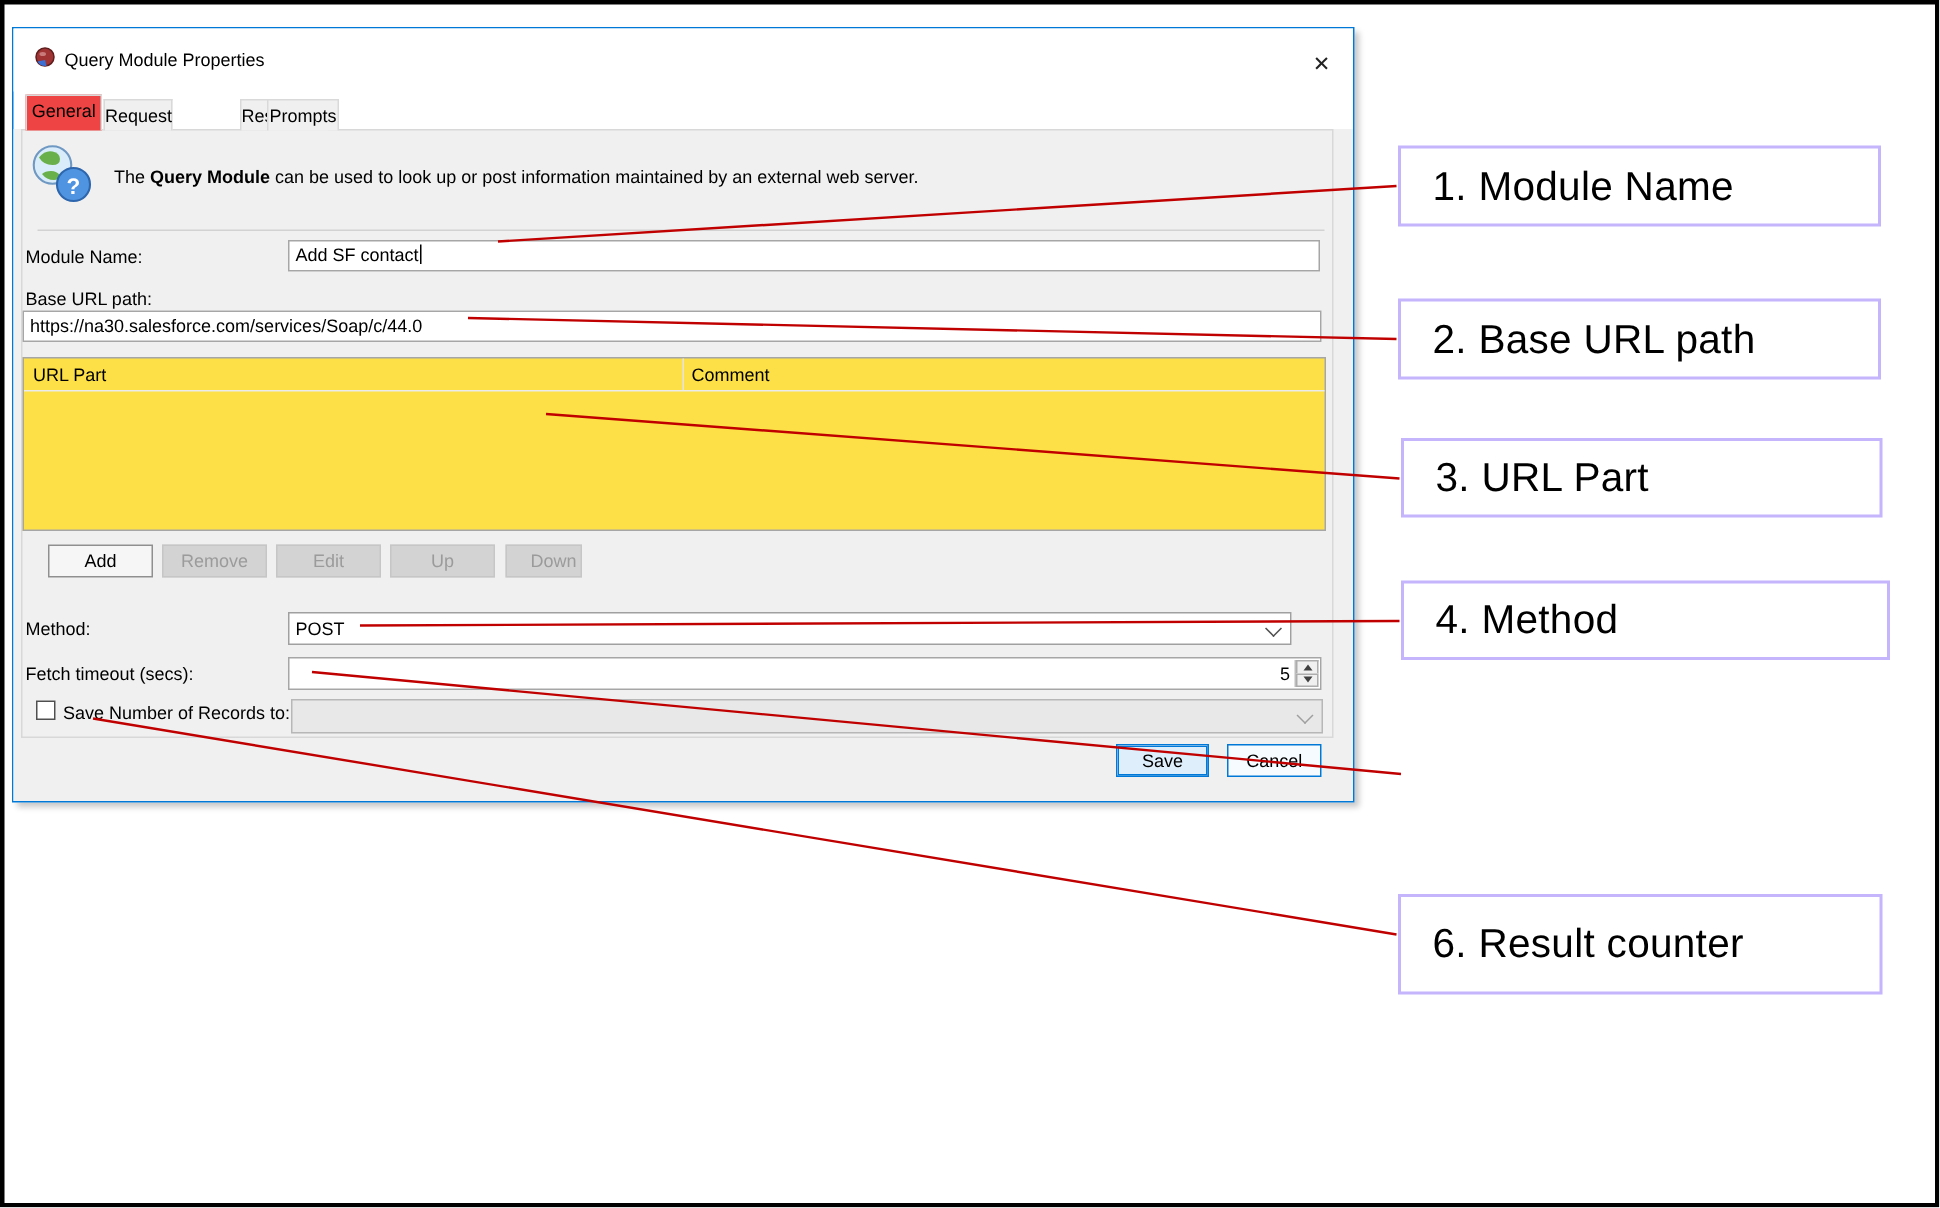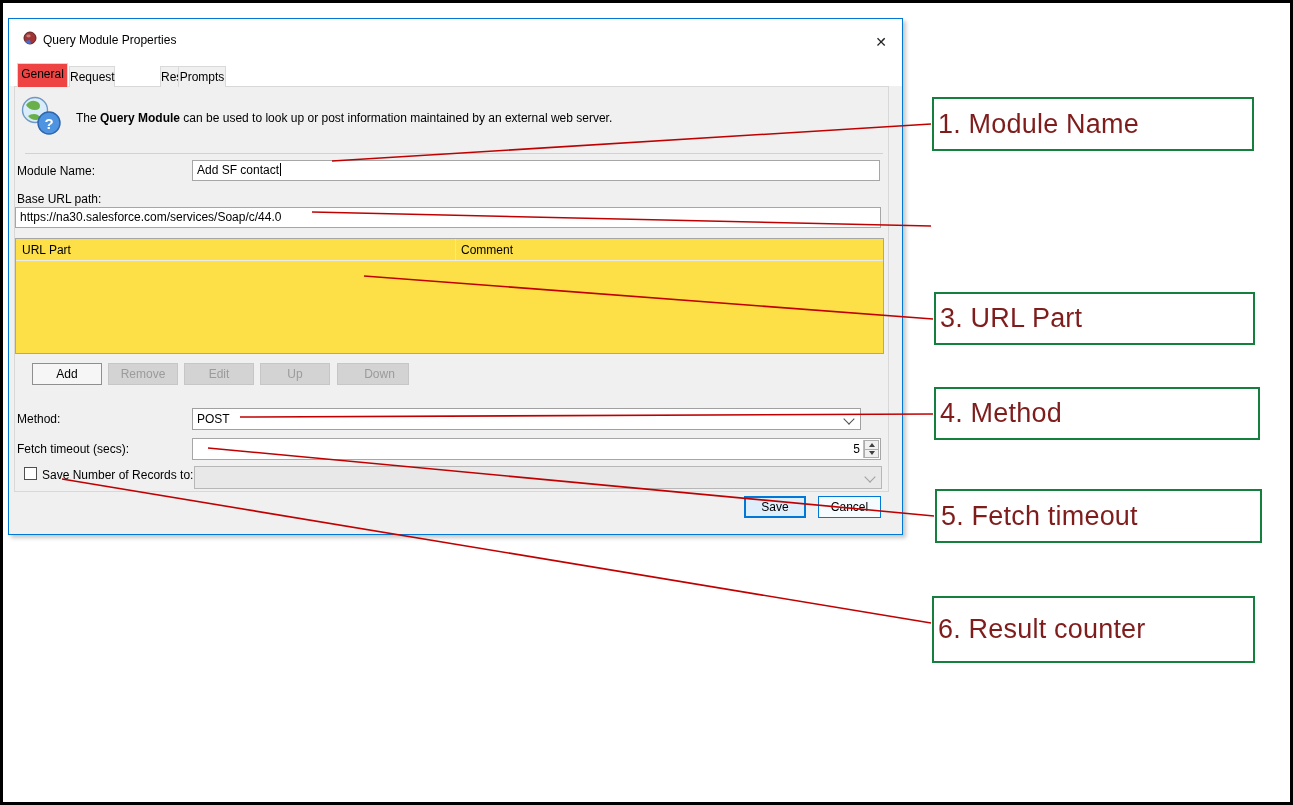--- a/index.html
+++ b/index.html
@@ -94,23 +94,23 @@
 
   .footer-btn{
     position:absolute;height:22px;box-sizing:border-box;font-size:12px;
     display:flex;align-items:center;justify-content:center;border:1px solid #0078d7;
   }
   .footer-btn.default{background:#dfeefb;box-shadow:inset 0 0 0 1px #0078d7;}
   .footer-btn.plain{background:#f6fbff;}
 
   
   .callout{
-    position:absolute;background:#fff;border:2px solid #15803d;box-sizing:border-box;
-    display:flex;align-items:center;padding-left:4px;
-    font-size:27px;color:#7f1d1d;z-index:20;letter-spacing:.2px;
+    position:absolute;background:#fff;border:2px solid #c4b5fd;box-sizing:border-box;
+    display:flex;align-items:center;padding-left:21px;
+    font-size:27px;color:#000000;z-index:20;letter-spacing:.2px;
   }
   .overlay{position:absolute;left:0;top:0;z-index:15;pointer-events:none;}
 </style>
 </head>
 <body>
 
 <div id="canvas">
 
   <div class="dialog">
 
@@ -162,21 +162,21 @@
           <span class="grid-h" style="left:6px;">URL Part</span>
           <span class="grid-h" style="left:445px;">Comment</span>
           <div class="grid-col-divider"></div>
         </div>
       </div>
 
       <div class="btn enabled" style="left:17px;top:276px;width:70px;">Add</div>
       <div class="btn disabled" style="left:93px;top:276px;width:70px;">Remove</div>
       <div class="btn disabled" style="left:169px;top:276px;width:70px;">Edit</div>
       <div class="btn disabled" style="left:245px;top:276px;width:70px;">Up</div>
-      <div class="btn disabled" style="left:322px;top:276px;width:72px;padding-left:13px;">Down</div>
+      <div class="btn disabled" style="left:322px;top:276px;width:51px;padding-left:13px;">Down</div>
 
       <span class="lbl" style="left:2px;top:325px;">Method:</span>
       <div class="combo" style="left:177px;top:321px;width:669px;height:22px;">
         <span>POST</span>
         <span class="chev"></span>
       </div>
 
       <span class="lbl" style="left:2px;top:355px;">Fetch timeout (secs):</span>
       <div class="spinbox" style="left:177px;top:351px;width:689px;height:22px;">
         <span class="spin-value">5</span>
@@ -196,23 +196,23 @@
         <span></span>
         <span class="chev"></span>
       </div>
     </div>
 
     <div class="footer-btn default" style="left:735px;top:477px;width:62px;">Save</div>
     <div class="footer-btn plain" style="left:809px;top:477px;width:63px;">Cancel</div>
   </div>
 
   <div class="callout" style="left:932px;top:97px;width:322px;height:54px;">1. Module Name</div>
+  <div class="callout" style="left:932px;top:199px;width:322px;height:54px;">2. Base URL path</div>
   <div class="callout" style="left:934px;top:292px;width:321px;height:53px;">3. URL Part</div>
   <div class="callout" style="left:934px;top:387px;width:326px;height:53px;">4. Method</div>
-  <div class="callout" style="left:935px;top:489px;width:327px;height:54px;">5. Fetch timeout</div>
   <div class="callout" style="left:932px;top:596px;width:323px;height:67px;">6. Result counter</div>
 
   <svg class="overlay" width="1293" height="805" viewBox="0 0 1293 805">
     <line x1="332" y1="161" x2="931" y2="124" stroke-width="1.6" stroke="#c00000"></line>
     <line x1="312" y1="212" x2="931" y2="226" stroke-width="1.6" stroke="#c00000"></line>
     <line x1="364" y1="276" x2="933" y2="319" stroke-width="1.6" stroke="#c00000"></line>
     <line x1="240" y1="417" x2="933" y2="414" stroke-width="1.6" stroke="#c00000"></line>
     <line x1="208" y1="448" x2="934" y2="516" stroke-width="1.6" stroke="#c00000"></line>
     <line x1="62" y1="479" x2="931" y2="623" stroke-width="1.6" stroke="#c00000"></line>
   </svg>

